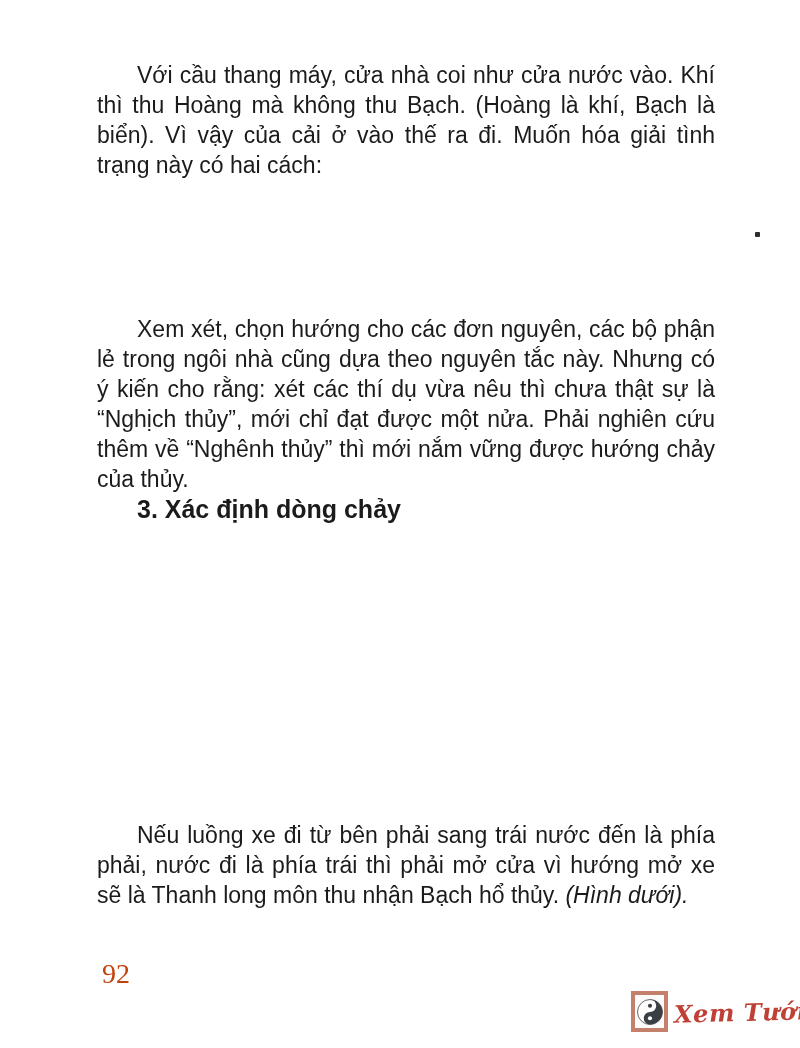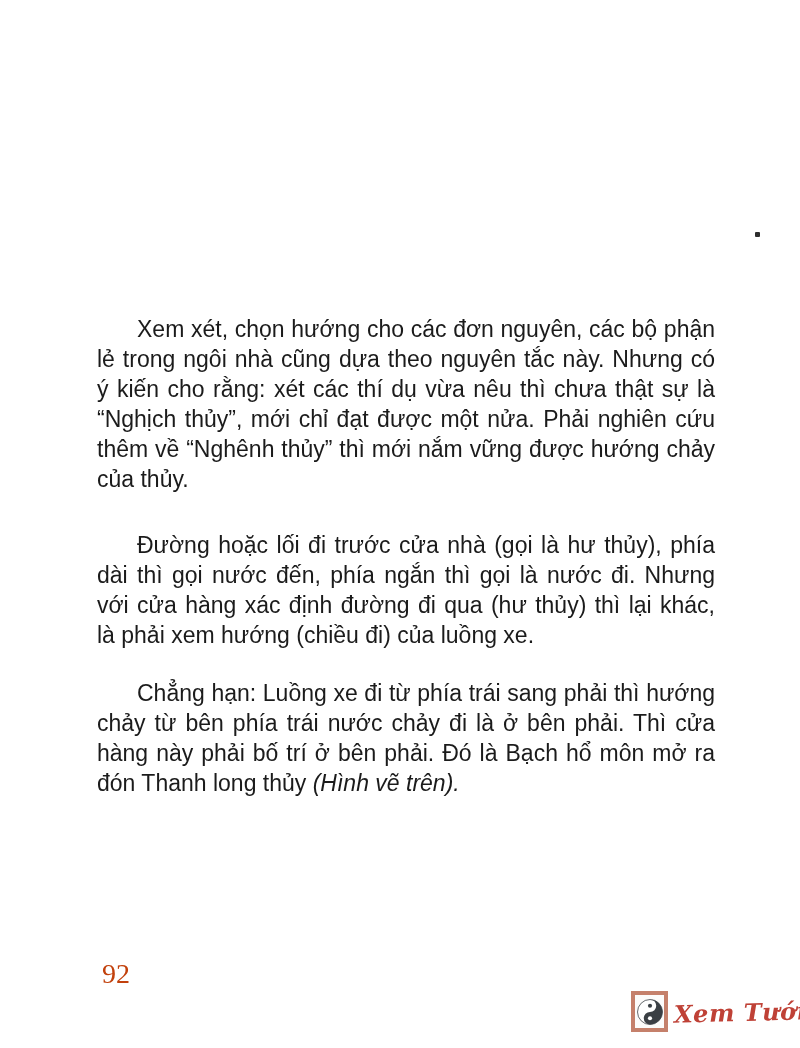--- a/index.html
+++ b/index.html
@@ -83,30 +83,31 @@
     white-space: nowrap;
     transform: rotate(-1.5deg);
     letter-spacing: 0.5px;
   }
 </style>
 </head>
 <body>
 
 <div class="page">
 
+  <p class="block indent" style="top:60px">Với cầu thang máy, cửa nhà coi như cửa nước vào. Khí thì thu Hoàng mà không thu Bạch. (Hoàng là khí, Bạch là biển). Vì vậy của cải ở vào thế ra đi. Muốn hóa giải tình trạng này có hai cách:</p>
 
 
 
   <p class="block indent" style="top:314px">Xem xét, chọn hướng cho các đơn nguyên, các bộ phận lẻ trong ngôi nhà cũng dựa theo nguyên tắc này. Nhưng có ý kiến cho rằng: xét các thí dụ vừa nêu thì chưa thật sự là “Nghịch thủy”, mới chỉ đạt được một nửa. Phải nghiên cứu thêm về “Nghênh thủy” thì mới nắm vững được hướng chảy của thủy.</p>
 
+  <p class="block indent heading" style="top:494px">3. Xác định dòng chảy</p>
 
-  <p class="block indent" style="top:530px">Đường hoặc lối đi trước cửa nhà (gọi là hư thủy), phía dài thì gọi nước đến, phía ngắn thì gọi là nước đi. Nhưng với cửa hàng xác định đường đi qua (hư thủy) thì lại khác, là phải xem hướng (chiều đi) của luồng xe.</p>
 
-  <p class="block indent" style="top:678px"><span>Chẳng hạn: Luồng xe đi từ phía trái sang phải thì hướng chảy từ bên phía trái nước chảy đi là ở bên phải. Thì cửa hàng này phải bố trí ở bên phải. Đó là Bạch hổ môn mở ra đón Thanh long thủy </span><span class="italic-tail">(Hình vẽ trên).</span></p>
 
+  <p class="block indent" style="top:820px"><span>Nếu luồng xe đi từ bên phải sang trái nước đến là phía phải, nước đi là phía trái thì phải mở cửa vì hướng mở xe sẽ là Thanh long môn thu nhận Bạch hổ thủy. </span><span class="italic-tail">(Hình dưới).</span></p>
 
   <div class="page-number">92</div>
 
   <div class="speck"></div>
 
   <div class="watermark">
     <div class="logo-box">
       <div class="logo-box-inner">
         <svg width="26" height="26" viewBox="0 0 100 100">
           <circle cx="50" cy="50" r="48" fill="#ffffff" stroke="#3a3f44" stroke-width="3"></circle>

